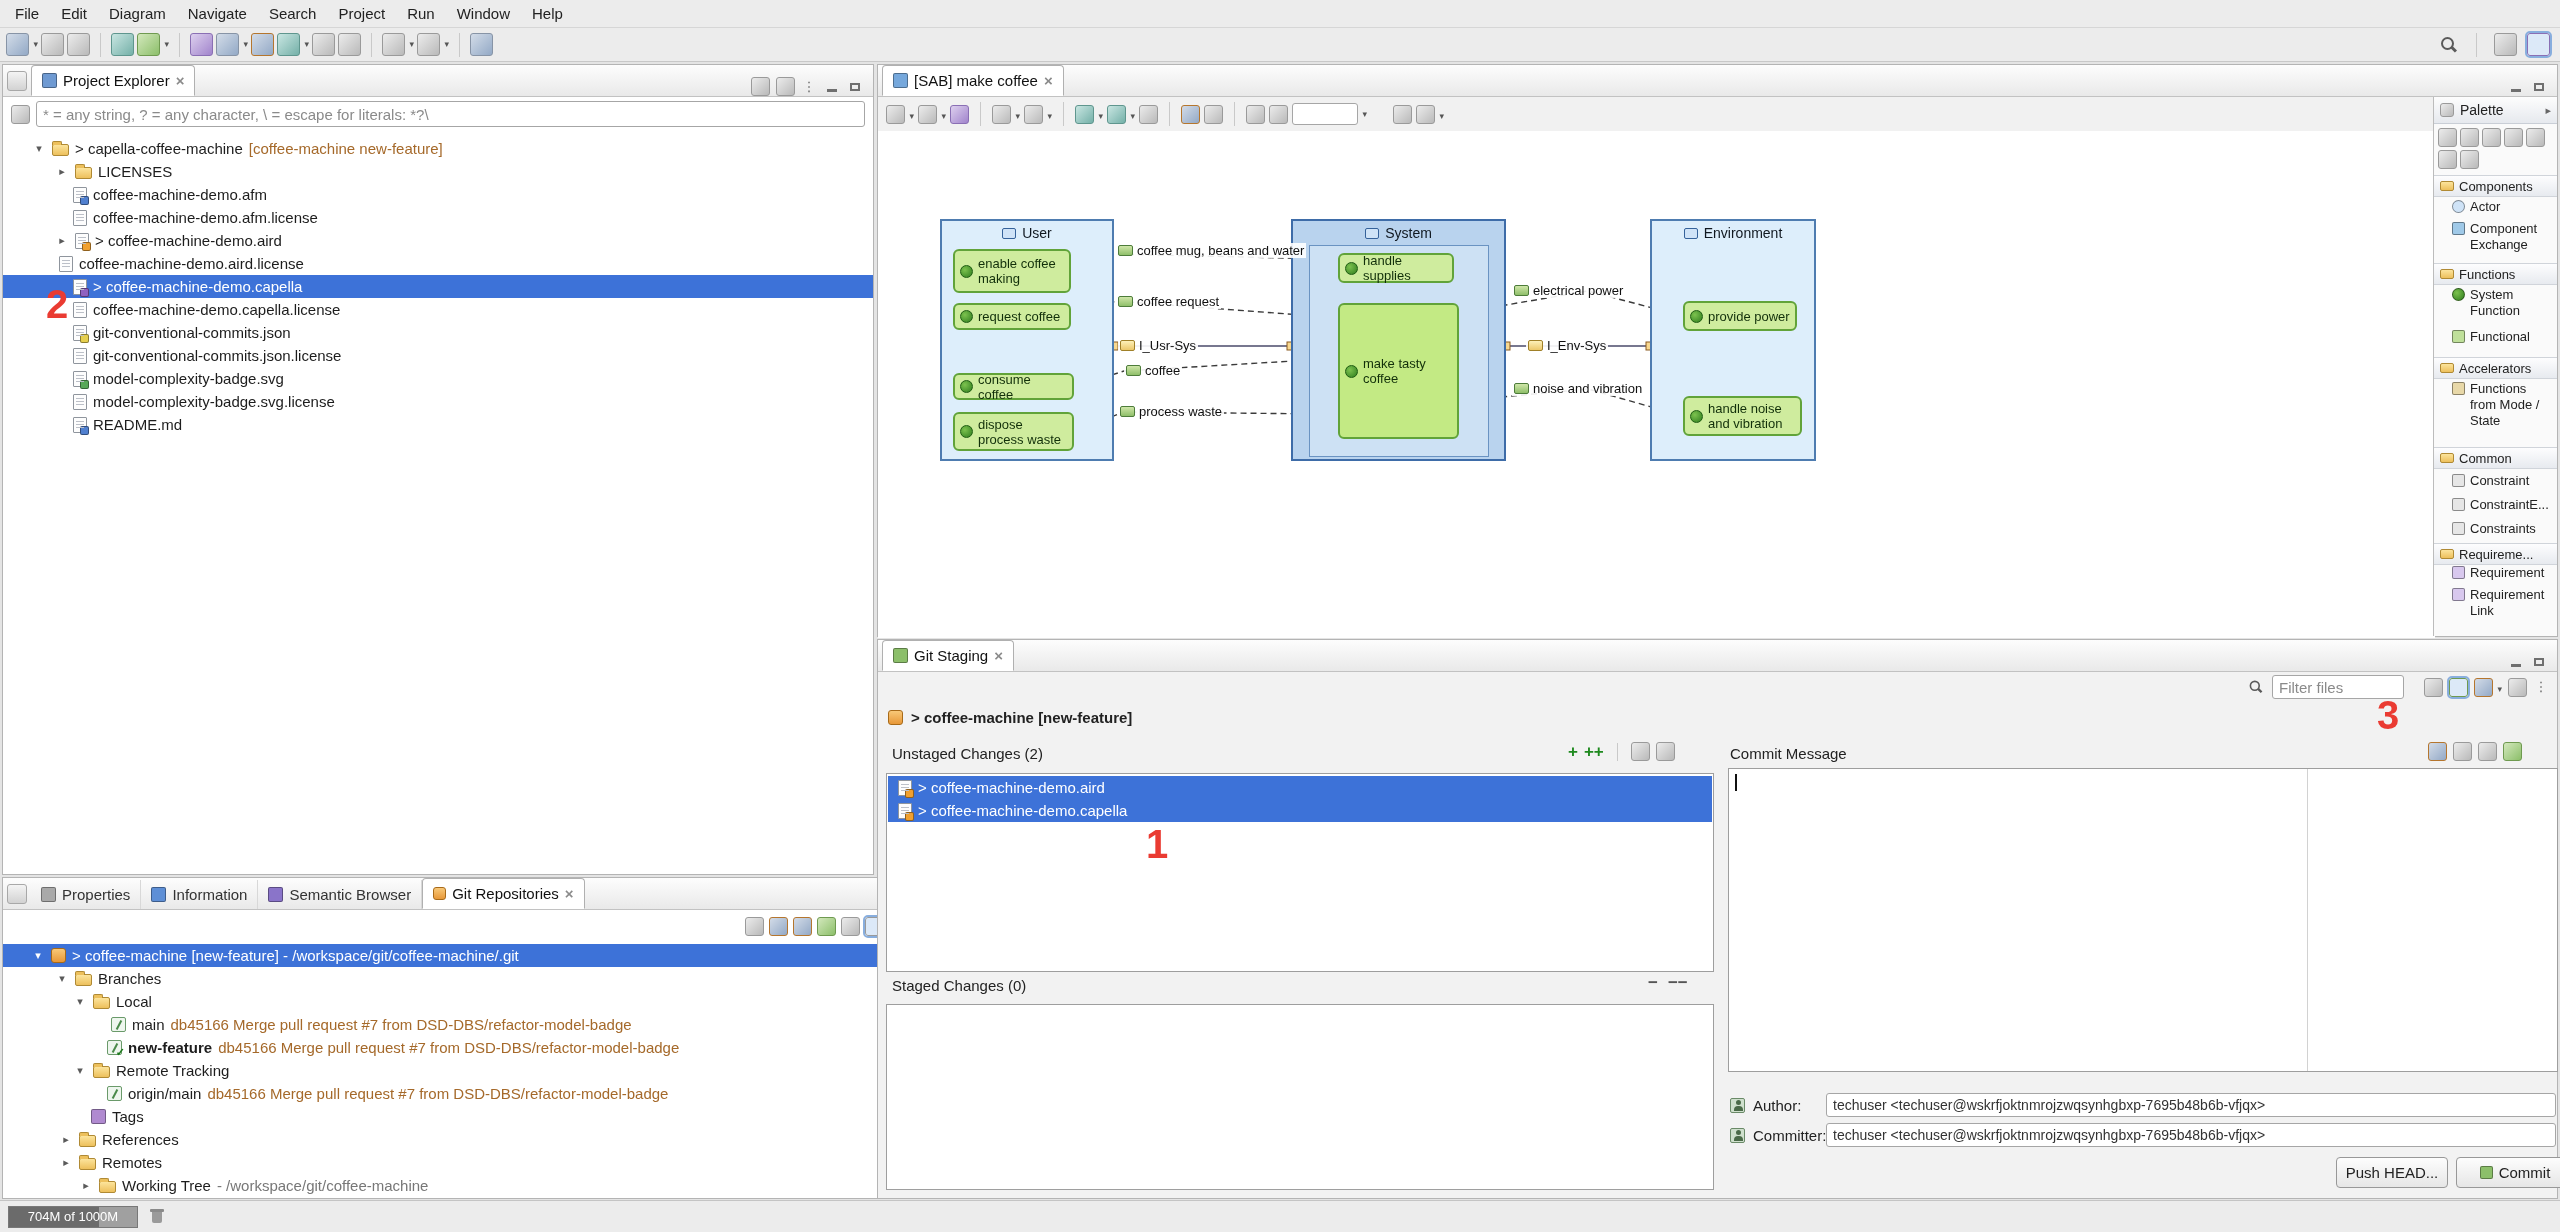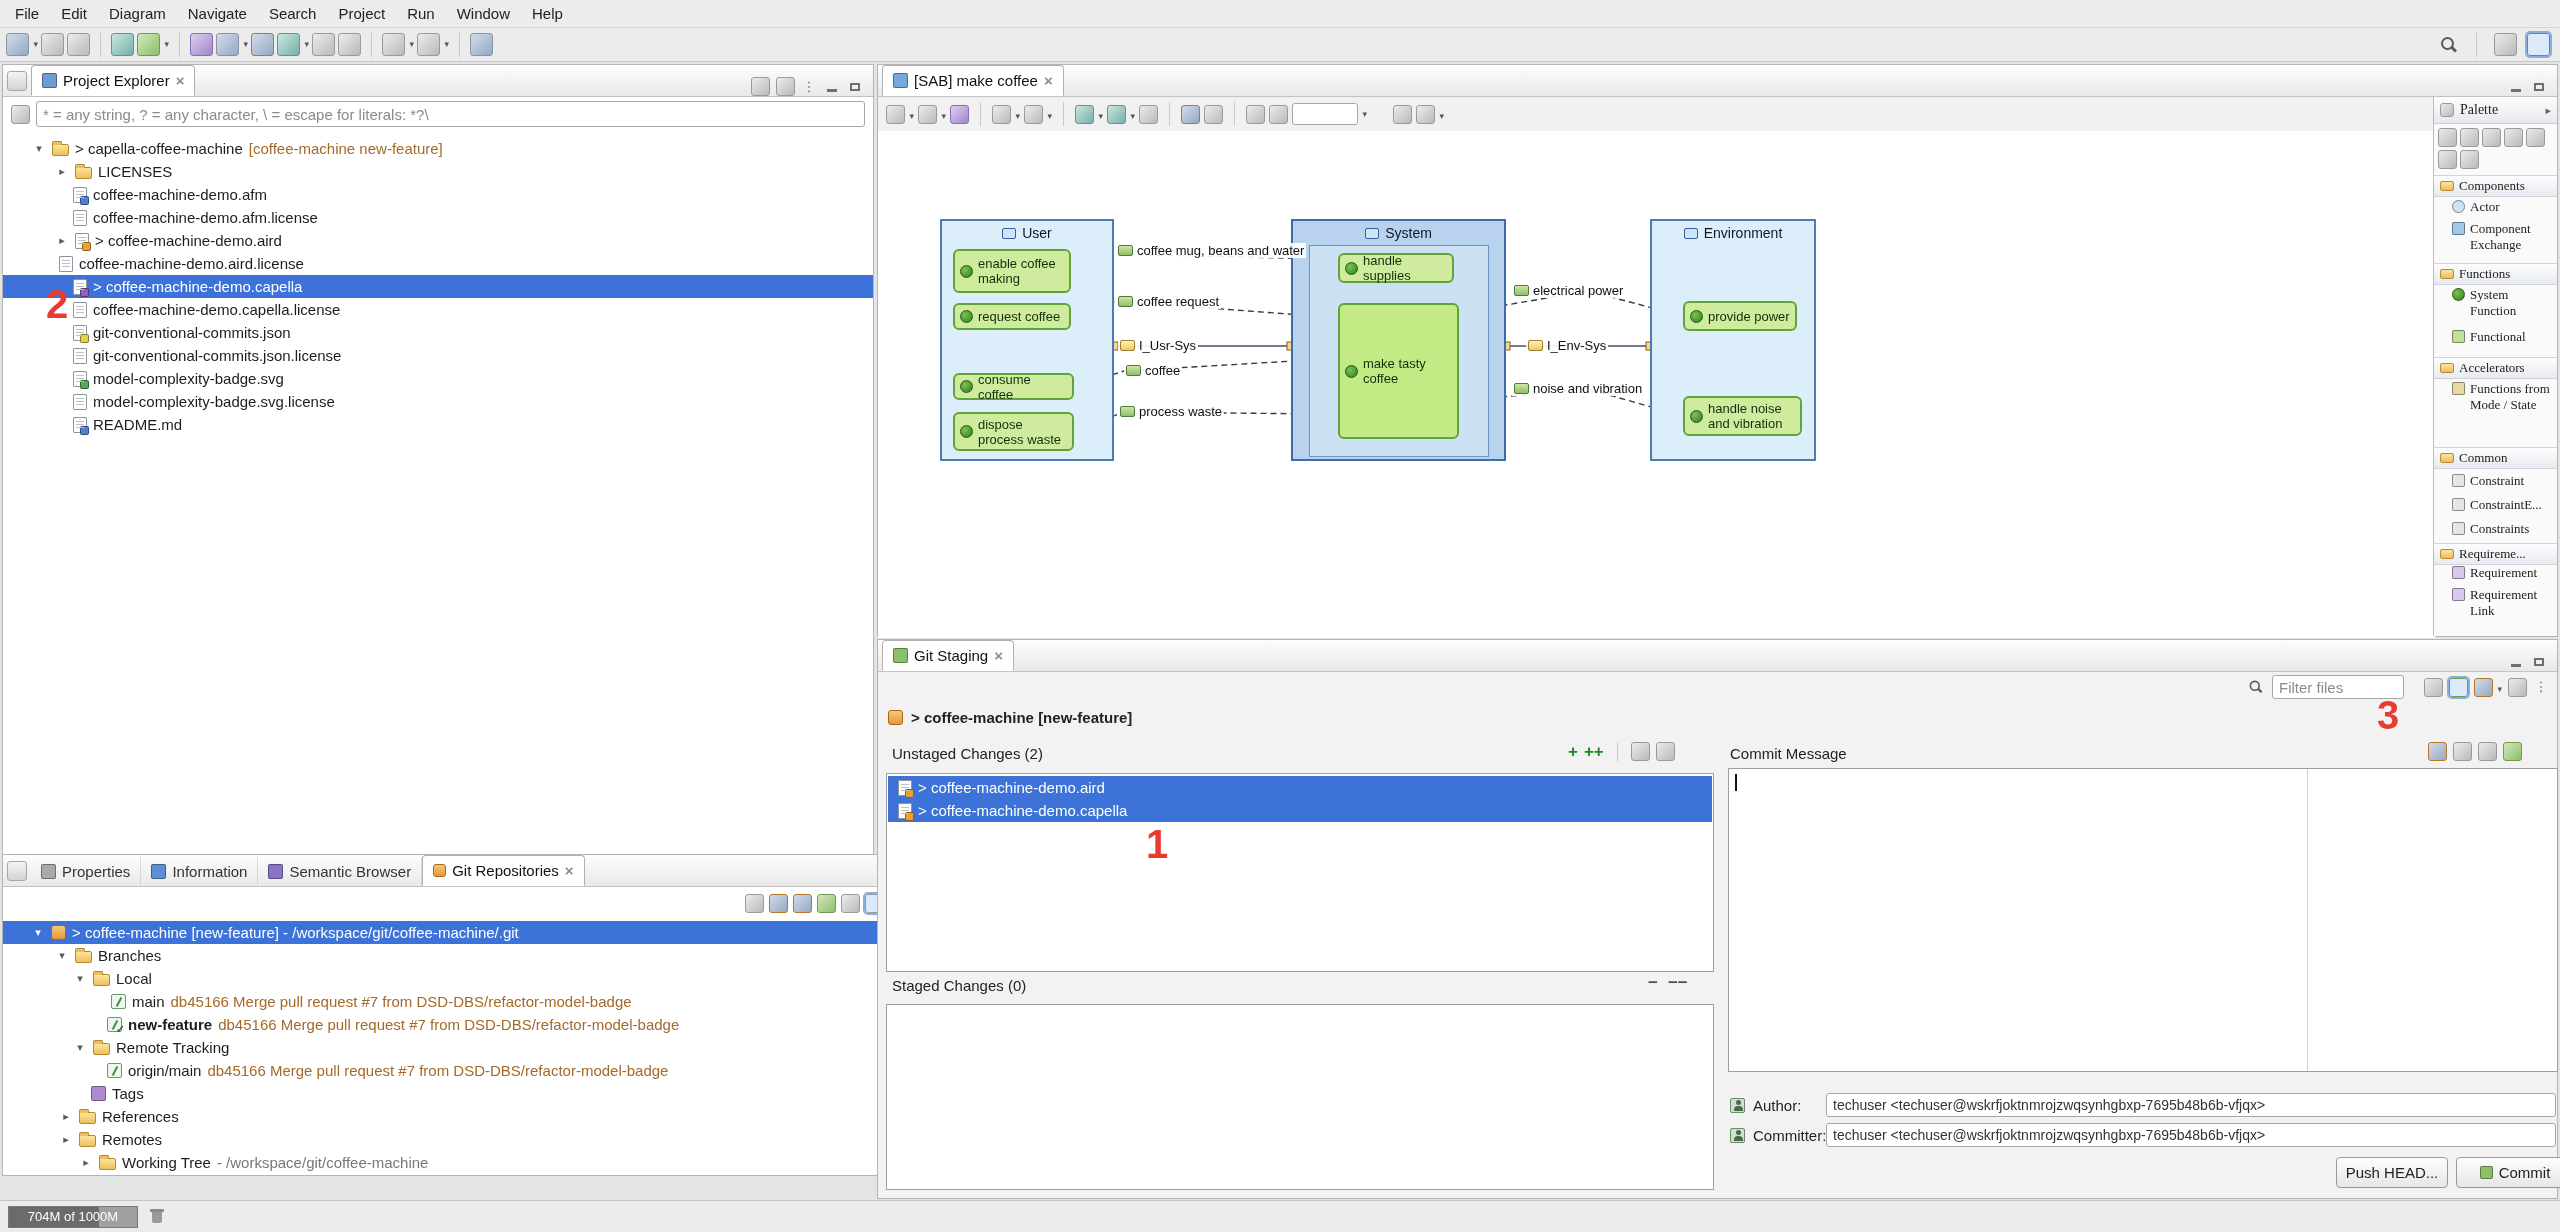--- a/index.html
+++ b/index.html
@@ -64,21 +64,21 @@
   .dcontainer.system{background:#b9d3ee;border-color:#3e6ca8;}
   .dhead{height:24px;display:flex;align-items:center;justify-content:center;gap:6px;font-size:14px;color:#101820;}
   .hdric{width:14px;height:11px;background:#cfe3f7;border:1px solid #35629a;border-radius:2px;flex:none;box-sizing:border-box;}
   .part{position:absolute;background:#cde1f4;border:1px solid #6a93c2;box-sizing:border-box;}
   .dfn{position:absolute;background:#cfec9e;border:2px solid #61a339;border-radius:6px;display:flex;align-items:center;gap:5px;padding:2px 5px;font-size:13px;line-height:15px;color:#12300a;box-sizing:border-box;}
   .fnic{width:13px;height:13px;border-radius:50%;background:radial-gradient(circle at 35% 35%,#7cc24e,#2f7d1e);border:1px solid #1e5c12;flex:none;box-sizing:border-box;}
   .exlabel{position:absolute;display:flex;align-items:center;gap:4px;font-size:13px;color:#101010;background:rgba(255,255,255,.9);padding:0 2px;white-space:nowrap;}
   .exic{width:15px;height:11px;flex:none;background:linear-gradient(#cfe6a8,#8fbf6a);border:1px solid #4d7c3a;border-radius:2px;box-sizing:border-box;}
   .exic.port{background:linear-gradient(#fdf0b8,#ecc86a);border-color:#a08028;}
   
-  .palette{position:absolute;background:#fafafa;border-left:1px solid #bcbcbc;box-sizing:border-box;font-family:Liberation Serif, serif;}
+  .palette{position:absolute;background:#fafafa;border-left:1px solid #bcbcbc;box-sizing:border-box;}
   .phead{height:26px;background:linear-gradient(#fdfdfd,#e6e9ee);border-bottom:1px solid #c9ced6;display:flex;align-items:center;gap:6px;padding:0 6px;font-size:14px;color:#222;}
   .ptools{display:flex;gap:3px;padding:4px 4px;flex-wrap:wrap;}
   .psec{position:absolute;left:0;right:0;height:22px;background:linear-gradient(#fdfdfe,#e7eaef);border-top:1px solid #d0d4da;border-bottom:1px solid #d0d4da;display:flex;align-items:center;gap:5px;padding-left:6px;font-size:13px;color:#222;box-sizing:border-box;white-space:nowrap;overflow:hidden;}
   .pitem{position:absolute;left:0;right:2px;display:flex;gap:5px;padding-left:18px;font-size:13px;color:#222;line-height:16px;align-items:flex-start;box-sizing:border-box;}
   .pic{width:13px;height:13px;border:1px solid rgba(0,0,0,.4);border-radius:2px;flex:none;margin-top:1px;box-sizing:border-box;}
   .p-actor{background:#cfe3f7;border-radius:50%;} .p-ce{background:#9fc9e8;} .p-sf{background:radial-gradient(circle at 35% 35%,#7cc24e,#2f7d1e);border-radius:50%;} .p-fn{background:#bfe09a;} .p-acc{background:#e8d8a8;} .p-con{background:#e6e6e6;} .p-req{background:#d8c8ee;}
   .minifold{width:14px;height:10px;background:linear-gradient(#fce49c,#edc05c);border:1px solid #b08a34;border-radius:2px;flex:none;box-sizing:border-box;}
   
   .secthead{position:absolute;display:flex;align-items:center;font-size:15px;color:#222;}
   .listbox{position:absolute;background:#fff;border:1px solid #9e9e9e;box-sizing:border-box;}
@@ -224,21 +224,21 @@
     <span class="lbl">model-complexity-badge.svg.license</span>
   </div>
   <div class="trow" style="top:348px;padding-left:70px;">
     <span class="fic">
         <span class="bdg b-blue"></span>
       </span>
     <span class="lbl">README.md</span>
   </div>
 </div>
 
-<div class="panel" style="left:2px;top:854px;width:938px;height:322px;">
+<div class="panel" style="left:2px;top:877px;width:938px;height:322px;">
   <div class="tabbar">
     <span class="trimic"></span>
     <span class="tab">
         <span class="bic c-props"></span>
         <span>Properties</span>
       </span>
     <span class="tab">
         <span class="bic c-info"></span>
         <span>Information</span>
       </span>

